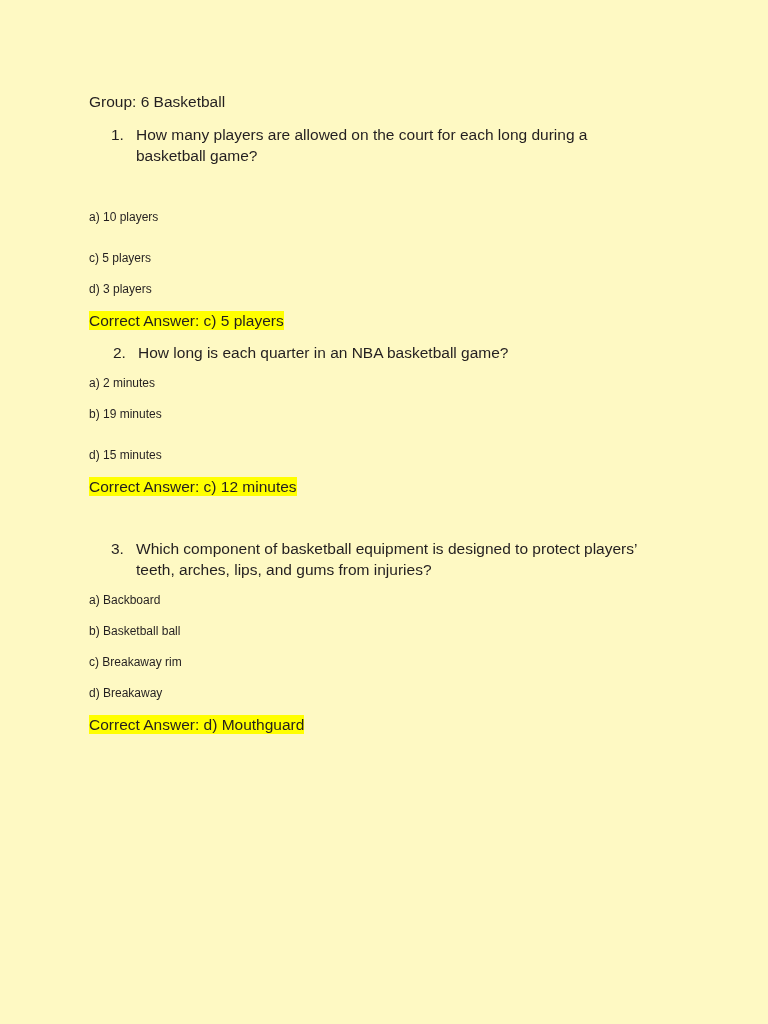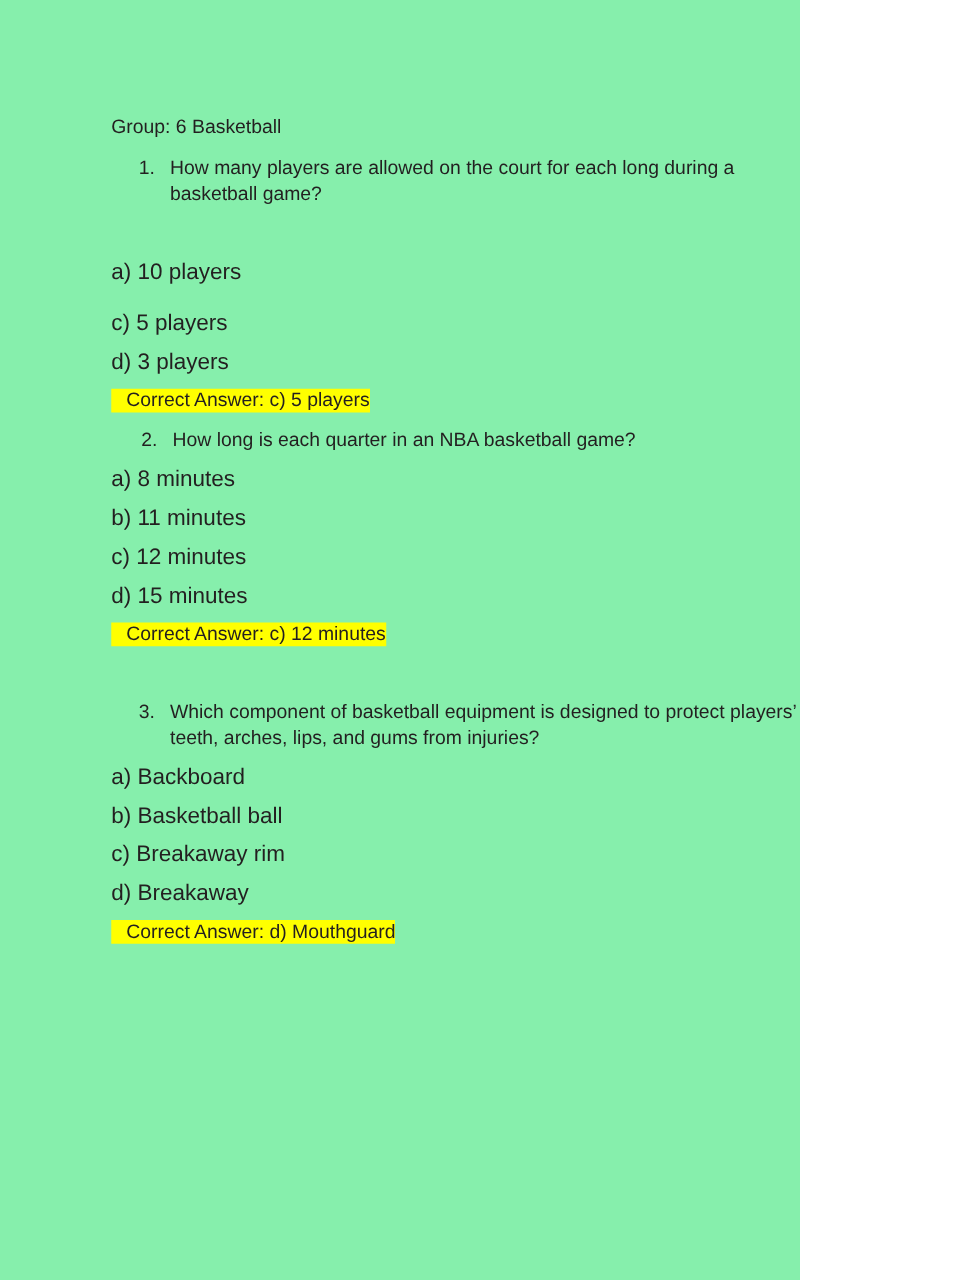--- a/index.html
+++ b/index.html
@@ -15,23 +15,23 @@
     overflow: hidden;
     font-family: "Liberation Sans", sans-serif;
     color: #231f20;
     -webkit-font-smoothing: antialiased;
   }
 
   .page {
     position: absolute;
     left: 0;
     top: 0;
-    width: 640px;
+    width: 768px;
     height: 1024px;
-    background: #86efac;
+    background: #fef9c3;
   }
 
   
   .doc-body {
     position: absolute;
     left: 89px;
     top: 92px;
     width: 556px;
   }
 
@@ -63,35 +63,35 @@
     padding-left: 49px;
   }
   .question.q-wide .q-num {
     left: 24px;
   }
   .question .q-text {
     display: block;
   }
 
   .option {
-    font-size: 18px;
+    font-size: 12px;
     line-height: 21px;
     margin: 0;
     white-space: pre;
   }
 
   .answer-line {
     font-size: 15.5px;
     line-height: 21px;
     margin: 0;
   }
   .answer-line .hl {
     background-color: #ffff00;
     white-space: pre;
-    padding: 1px 0 1px 12px;
+    padding: 1px 0 1px 0;
     box-decoration-break: clone;
     -webkit-box-decoration-break: clone;
   }
 
   
   .sp-q-to-opts { height: 41px; }
   .sp-opt { height: 10px; }
   .sp-ans-to-q { height: 11px; }
   .sp-q2-to-opts { height: 10px; }
   .sp-block-gap { height: 41px; }
@@ -125,25 +125,24 @@
 
     <div class="sp-ans-to-q"></div>
 
     <p class="question q-wide">
       <span class="q-num">2.</span>
       <span class="q-text">How long is each quarter in an NBA basketball game?</span>
     </p>
 
     <div class="sp-q2-to-opts"></div>
 
-    <p class="option">a) 8 minutes</p>
+    <p class="option">a) 2 minutes</p>
     <div class="sp-opt"></div>
-    <p class="option">b) 11 minutes</p>
+    <p class="option">b) 19 minutes</p>
     <div class="sp-opt"></div>
-    <p class="option">c) 12 minutes</p>
     <div class="sp-opt"></div>
     <p class="option">d) 15 minutes</p>
     <div class="sp-opt"></div>
 
     <p class="answer-line">
       <span class="hl">Correct Answer: c) 12 minutes</span>
     </p>
 
     <div class="sp-block-gap"></div>
 

